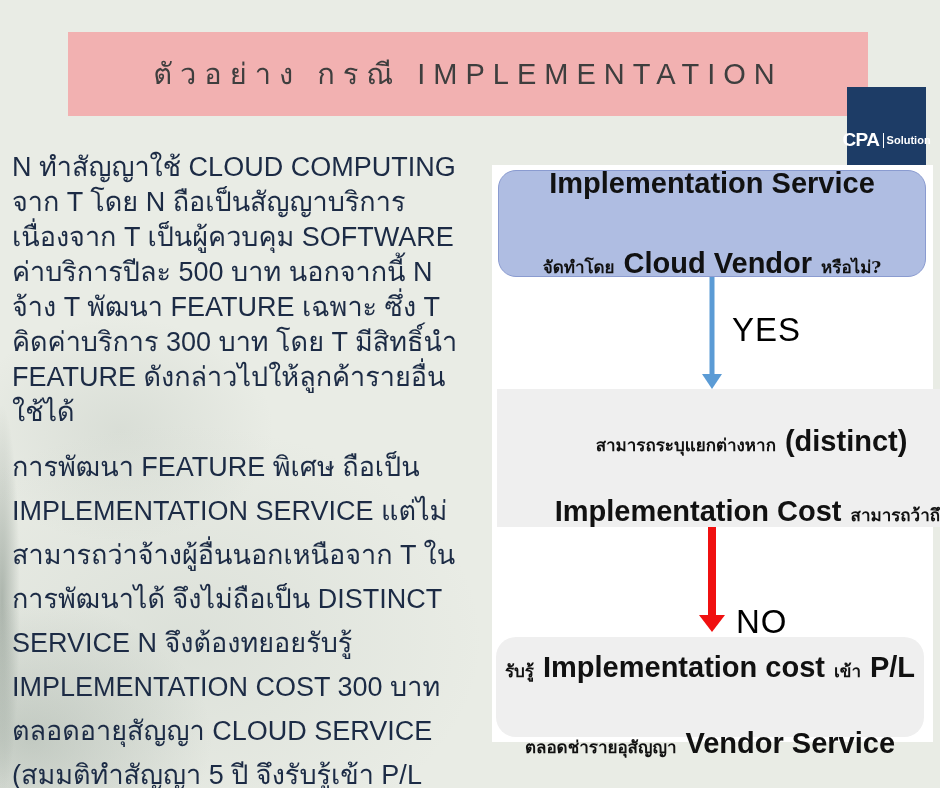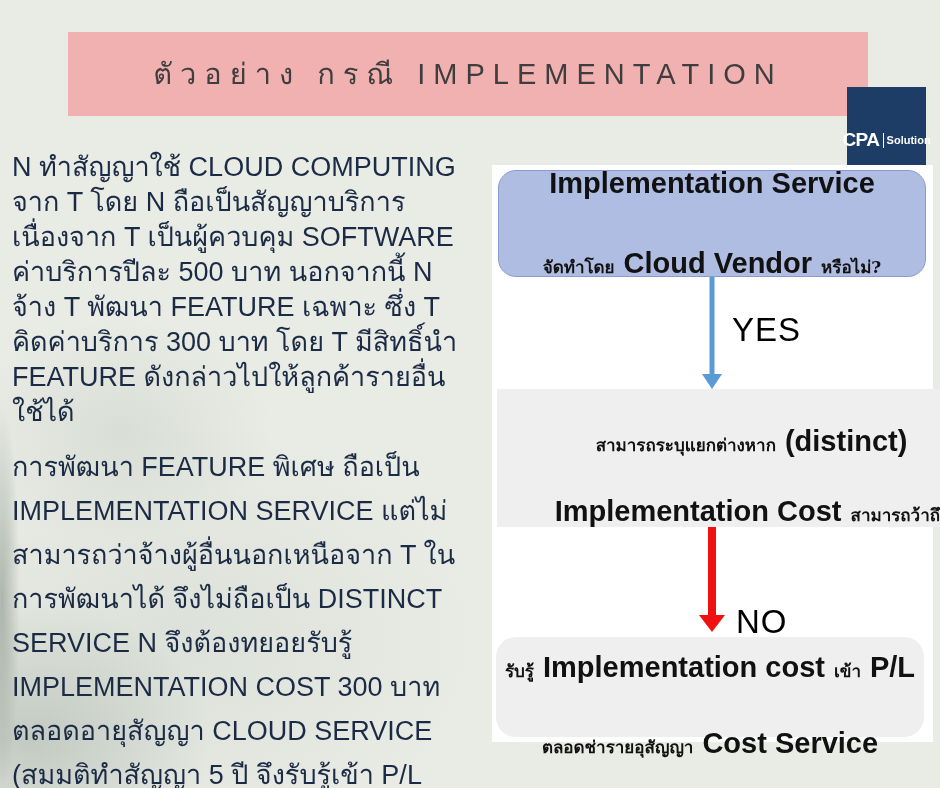--- a/index.html
+++ b/index.html
@@ -160,18 +160,18 @@
 
     <div class="fbox box-gray-bottom">
       <div class="line">
         <span class="seg th">รับรู้</span>
         <span class="seg en">Implementation cost</span>
         <span class="seg th">เข้า</span>
         <span class="seg en">P/L</span>
       </div>
       <div class="line">
         <span class="seg th">ตลอดช่ารายอุสัญญา</span>
-        <span class="seg en">Cost Service</span>
+        <span class="seg en">Vendor Service</span>
       </div>
     </div>
 
   </div>
 </div>
 
 </body></html>

